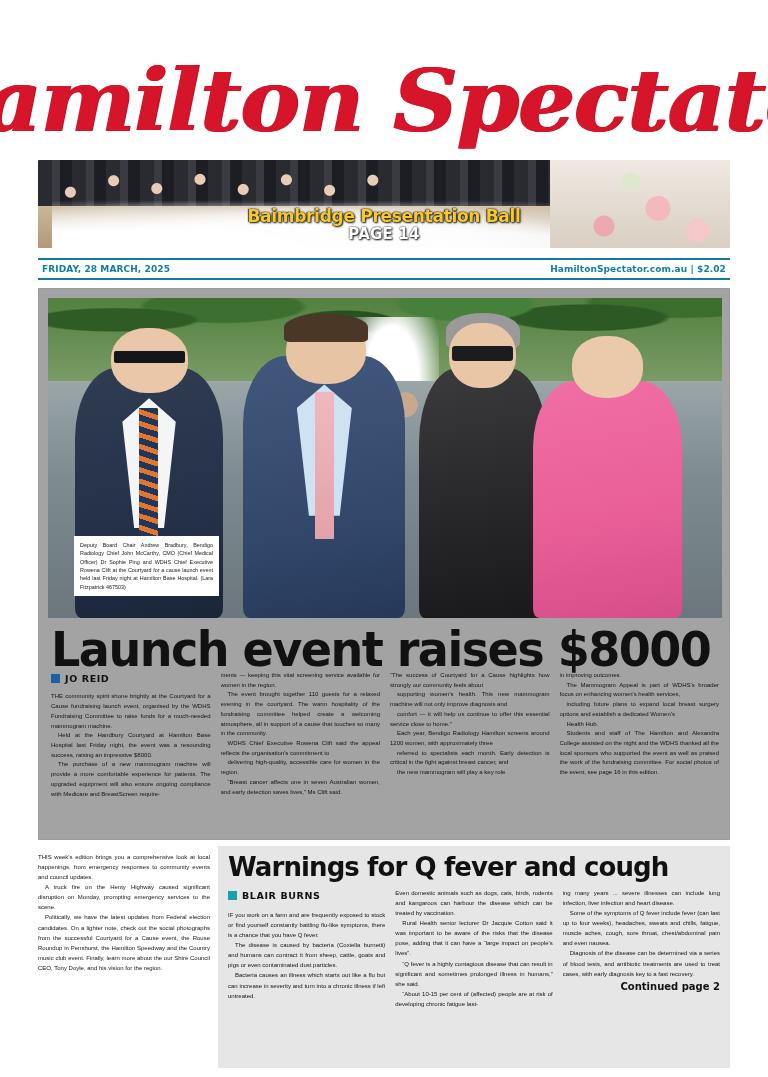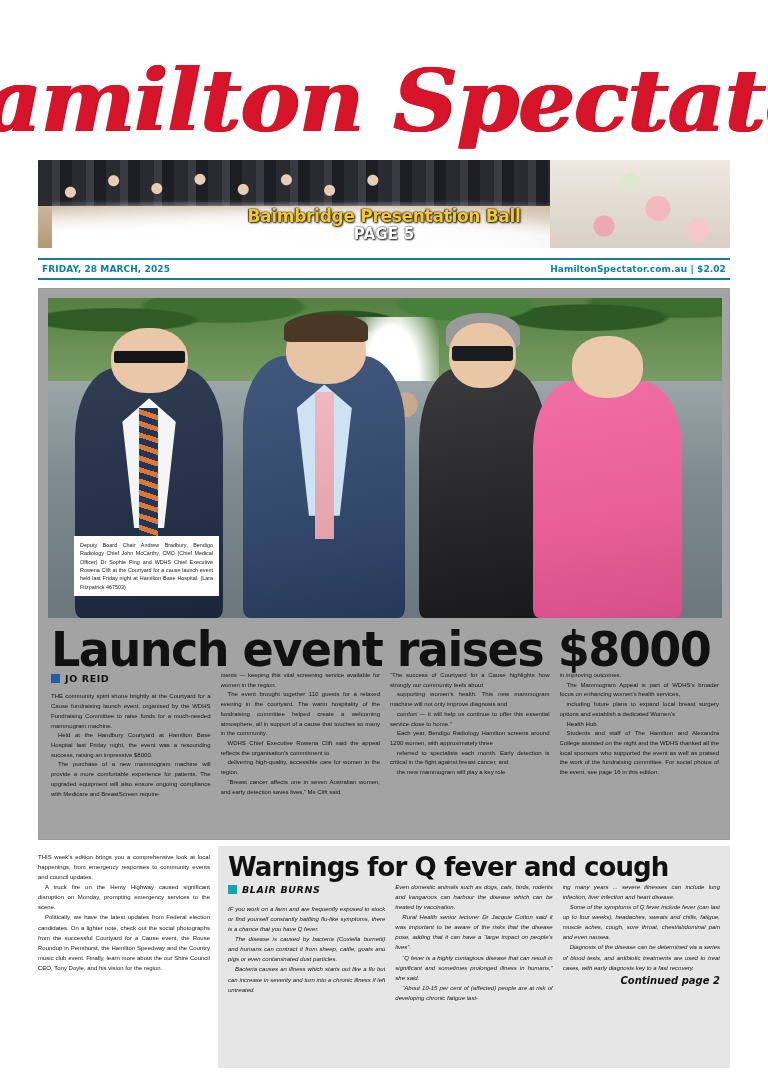--- a/index.html
+++ b/index.html
@@ -351,34 +351,33 @@
     background: #e6e6e6;
     padding: 8px 10px 10px 10px;
   }
   .qfever-head {
     font-family: "DejaVu Sans", sans-serif;
     font-weight: bold;
     font-size: 26px;
     letter-spacing: -0.9px;
     color: #111;
     line-height: 1;
-    margin-bottom: 2px;
+    margin-bottom: 8px;
   }
   .qfever-cols {
     display: flex; gap: 10px; height: 166px;
   }
   .qcol {
     flex: 1 1 0;
     font-family: "Liberation Sans", sans-serif;
     font-size: 6.0px;
     line-height: 1.68;
     color: #141414;
     text-align: justify;
     overflow: hidden;
-    font-style: italic;
   }
   .qcol p { margin: 0; text-indent: 7px; }
   .qcol p.noindent { text-indent: 0; }
   .continued {
     text-align: right;
     font-family: "DejaVu Sans", sans-serif;
     font-weight: bold;
     font-size: 10px;
     color: #111;
     margin-top: 4px;
@@ -397,21 +396,21 @@
   <div class="teasers">
 
     <div class="teaser">
       <div class="teaser-photo tz1">
         <div class="suits"></div>
         <div class="gowns"></div>
         <div class="roses"></div>
       </div>
       <div class="teaser-caption">
         <div class="teaser-title">Baimbridge Presentation Ball</div>
-        <div class="teaser-page">PAGE 5</div>
+        <div class="teaser-page">PAGE 14</div>
       </div>
     </div>
 
 
   </div>
 
   <div class="datebar">
     <div class="datebar-left">FRIDAY, 28 MARCH, 2025</div>
     <div class="datebar-right">HamiltonSpectator.com.au | $2.02</div>
   </div>

